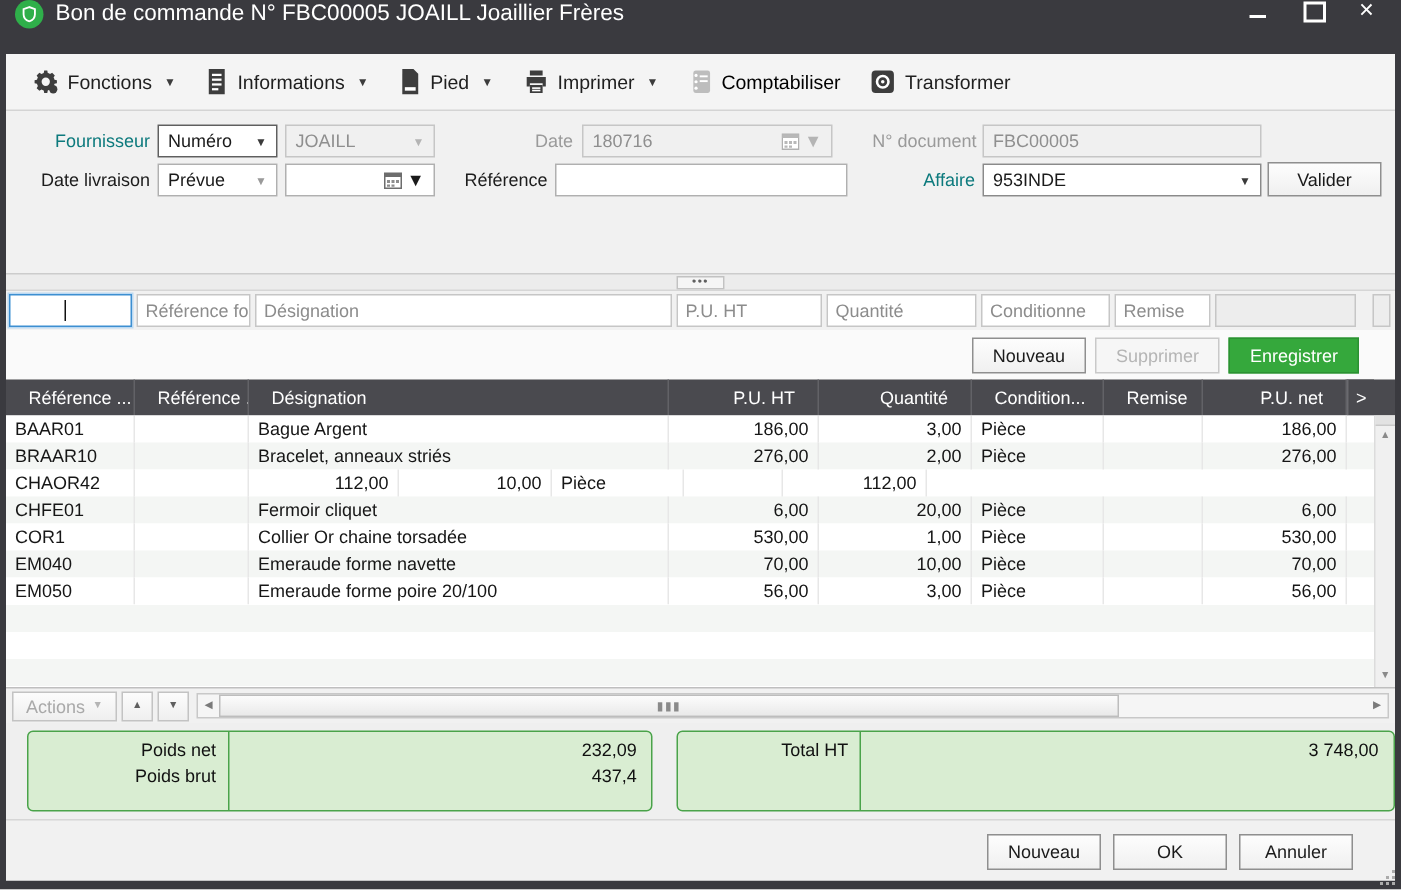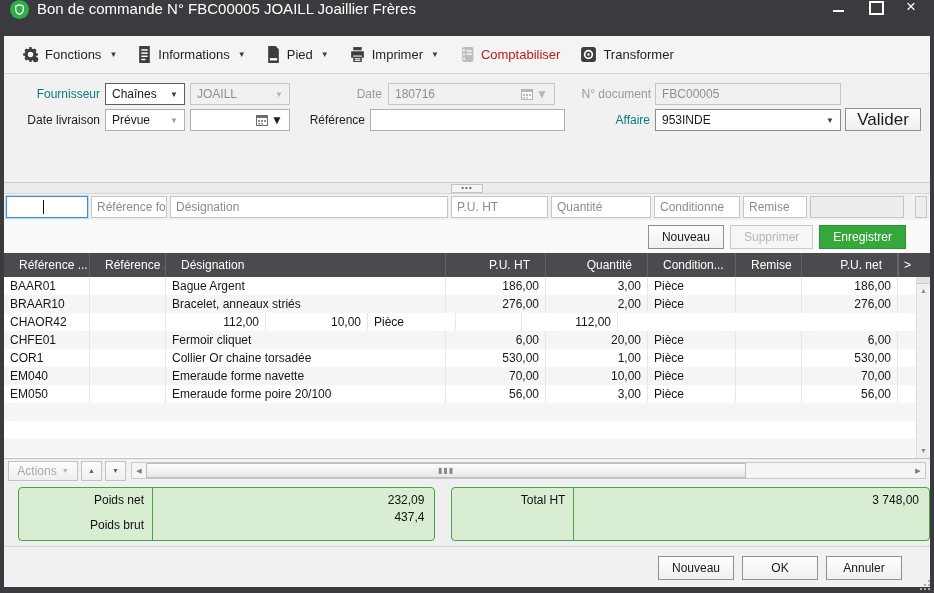--- a/index.html
+++ b/index.html
@@ -17,37 +17,37 @@
   .wc-close { color:#fff; font-size:17px; line-height:14px; text-align:center; }
 
   
   .content { position:absolute; top:36px; left:4px; width:926px; height:551px; background:#f1f1f1; }
 
   
   .toolbar { position:absolute; top:0; left:0; width:926px; height:38px; background:#f4f4f4; border-bottom:1px solid #d4d4d4; display:flex; align-items:center; padding-left:10px; gap:4px; }
   .tb-item { display:flex; align-items:center; gap:6px; padding:4px 8px; font-size:13px; color:#1f1f1f; cursor:default; }
   .tb-item svg { display:block; }
   .tb-item .caret { font-size:8px; color:#3c3c3c; margin-left:2px; }
-  .tb-item.disabled { color:#b91c1c; }
+  .tb-item.disabled { color:#000000; }
   .icon-dark { fill:#3d3d3d; }
   .icon-gray { fill:#bdbdbd; }
 
   
   .form-area { position:absolute; top:39px; left:0; width:926px; height:107px; background:#f1f1f1; }
   .flabel { position:absolute; height:22px; line-height:22px; font-size:12px; text-align:right; }
   .teal { color:#0d7a7d; }
   .dark { color:#1c1c1c; }
   .graylbl { color:#9a9a9a; }
   .combo, .tfield { position:absolute; height:22px; background:#fff; border:1px solid #ababab; display:flex; align-items:center; font-size:12px; color:#1a1a1a; padding:0 6px; }
   .combo .arr { margin-left:auto; font-size:8px; color:#3a3a3a; }
   .combo.strong { border-color:#5f5f5f; }
   .disabledf { background:#f0f0f0 !important; color:#8f8f8f !important; border-color:#c6c6c6 !important; }
   .disabledf .arr { color:#b4b4b4; }
   .cal-wrap { margin-left:auto; display:flex; align-items:center; gap:3px; }
-  .btn { background:linear-gradient(#fdfdfd,#f0f0f0); border:1px solid #8f8f8f; font-size:17px; color:#1a1a1a; text-align:center; cursor:default; }
+  .btn { background:linear-gradient(#fdfdfd,#f0f0f0); border:1px solid #8f8f8f; font-size:12px; color:#1a1a1a; text-align:center; cursor:default; }
 
   
   .splitter { position:absolute; top:146px; left:0; width:926px; height:12px; background:#ececec; border-top:1px solid #cccccc; border-bottom:1px solid #d6d6d6; }
   .split-handle { position:absolute; left:447px; top:1px; width:32px; height:9px; background:#f5f5f5; border:1px solid #c2c2c2; font-size:8px; color:#606060; line-height:6px; text-align:center; letter-spacing:1px; }
 
   
   .entry-band { position:absolute; top:158px; left:0; width:926px; height:26px; background:#f1f1f1; display:flex; align-items:flex-start; padding-top:2px; }
   .ebox { height:22px; border:1px solid #c6c6c6; background:#fff; font-size:12px; color:#8c8c8c; line-height:20px; padding:0 5px; margin-right:3px; flex:none; overflow:hidden; white-space:nowrap; }
   .ebox.focus { border:1px solid #3d8fd1; outline:1px solid #bcd9f2; position:relative; }
   .ebox.dis { background:#ededed; }
@@ -83,21 +83,21 @@
   .hs-arrow { width:14px; height:15px; font-size:7px; color:#7a7a7a; text-align:center; line-height:15px; cursor:default; }
   .hs-right { position:absolute; right:0; top:0; }
   .hs-thumb { position:absolute; left:14px; top:0; width:600px; height:15px; background:linear-gradient(#fcfcfc,#e9e9e9); border:1px solid #bdbdbd; display:flex; align-items:center; justify-content:center; }
   .hs-grip { font-size:8px; color:#8a8a8a; letter-spacing:1px; line-height:8px; }
 
   
   .totals { position:absolute; top:446px; left:0; width:926px; height:64px; background:#efefef; display:flex; padding:5px 0 5px 14px; gap:16px; }
   .gpanel { height:54px; background:#d9edd2; border:1px solid #4aa34a; border-radius:4px; display:flex; overflow:hidden; }
   .gpanel.left { width:444px; }
   .gpanel.right { width:509px; }
-  .gp-labels { border-right:1px solid #4aa34a; display:flex; flex-direction:column; align-items:flex-end; padding:5px 8px 0 0; font-size:12px; color:#111; gap:11px; }
+  .gp-labels { border-right:1px solid #4aa34a; display:flex; flex-direction:column; align-items:flex-end; padding:5px 8px 0 0; font-size:12px; color:#111; gap:3px; }
   .gpanel.left .gp-labels { width:134px; }
   .gpanel.right .gp-labels { width:122px; }
   .gp-values { flex:1; display:flex; flex-direction:column; align-items:flex-end; padding:5px 10px 0 0; font-size:12px; color:#111; gap:3px; }
 
   
   .footer { position:absolute; top:510px; left:0; width:926px; height:41px; background:#f1f1f1; border-top:1px solid #d6d6d6; display:flex; align-items:flex-start; justify-content:flex-end; gap:8px; padding:9px 28px 0 0; }
   .fbtn { width:76px; height:24px; font-size:12px; }
   .grip { position:absolute; right:8px; bottom:5px; width:2px; height:2px; background:transparent;
           box-shadow: 8px 0 #ababab, 8px 4px #ababab, 8px 8px #ababab, 4px 4px #ababab, 4px 8px #ababab, 0 8px #ababab; }
 </style>
@@ -194,21 +194,21 @@
               <circle cx="8" cy="8" r="1.1" fill="#fff"></circle>
             </svg>
           </span>
         <span>Transformer</span>
       </div>
     </div>
 
     <div class="form-area">
       <div class="flabel teal" style="left:0;top:8px;width:96px;">Fournisseur</div>
       <div class="combo strong" style="left:101px;top:8px;width:80px;">
-        <span>Chaînes</span>
+        <span>Numéro</span>
           <span class="arr">▼</span>
       </div>
       <div class="combo disabledf" style="left:186px;top:8px;width:100px;">
         <span>JOAILL</span>
           <span class="arr">▼</span>
       </div>
       <div class="flabel graylbl" style="left:300px;top:8px;width:78px;">Date</div>
       <div class="tfield disabledf" style="left:384px;top:8px;width:167px;">
         <span>180716</span>
         <span class="cal-wrap">

